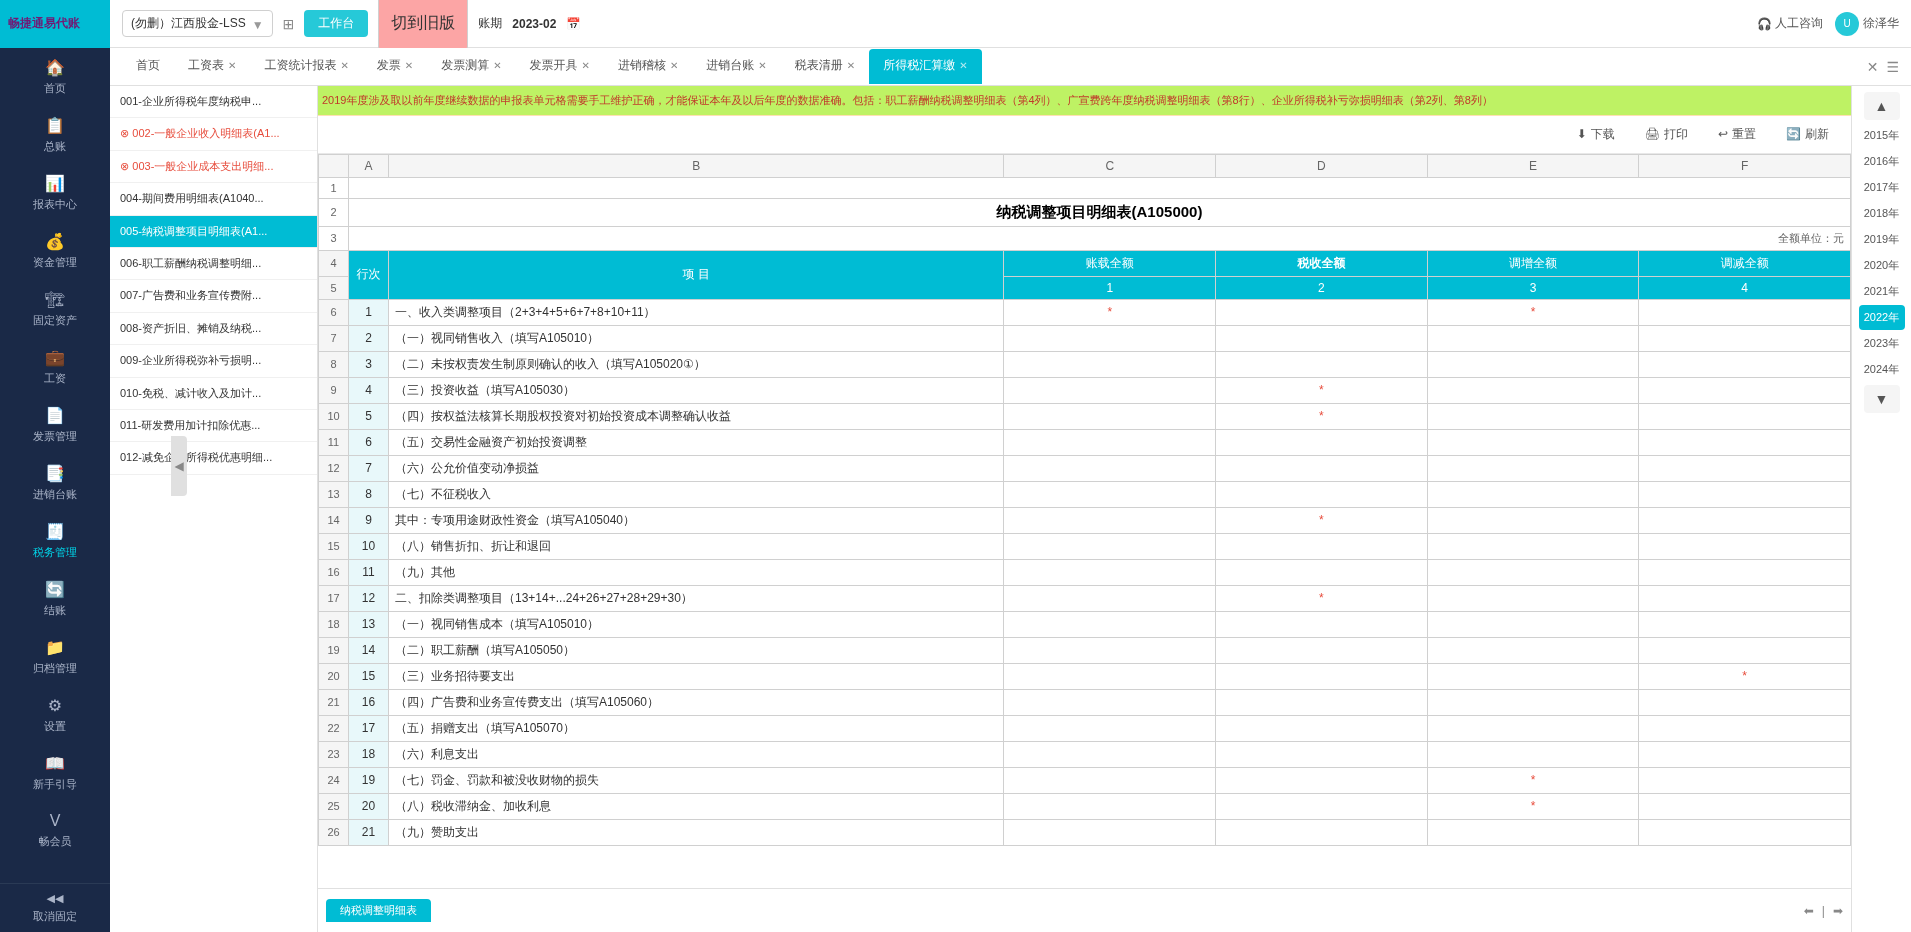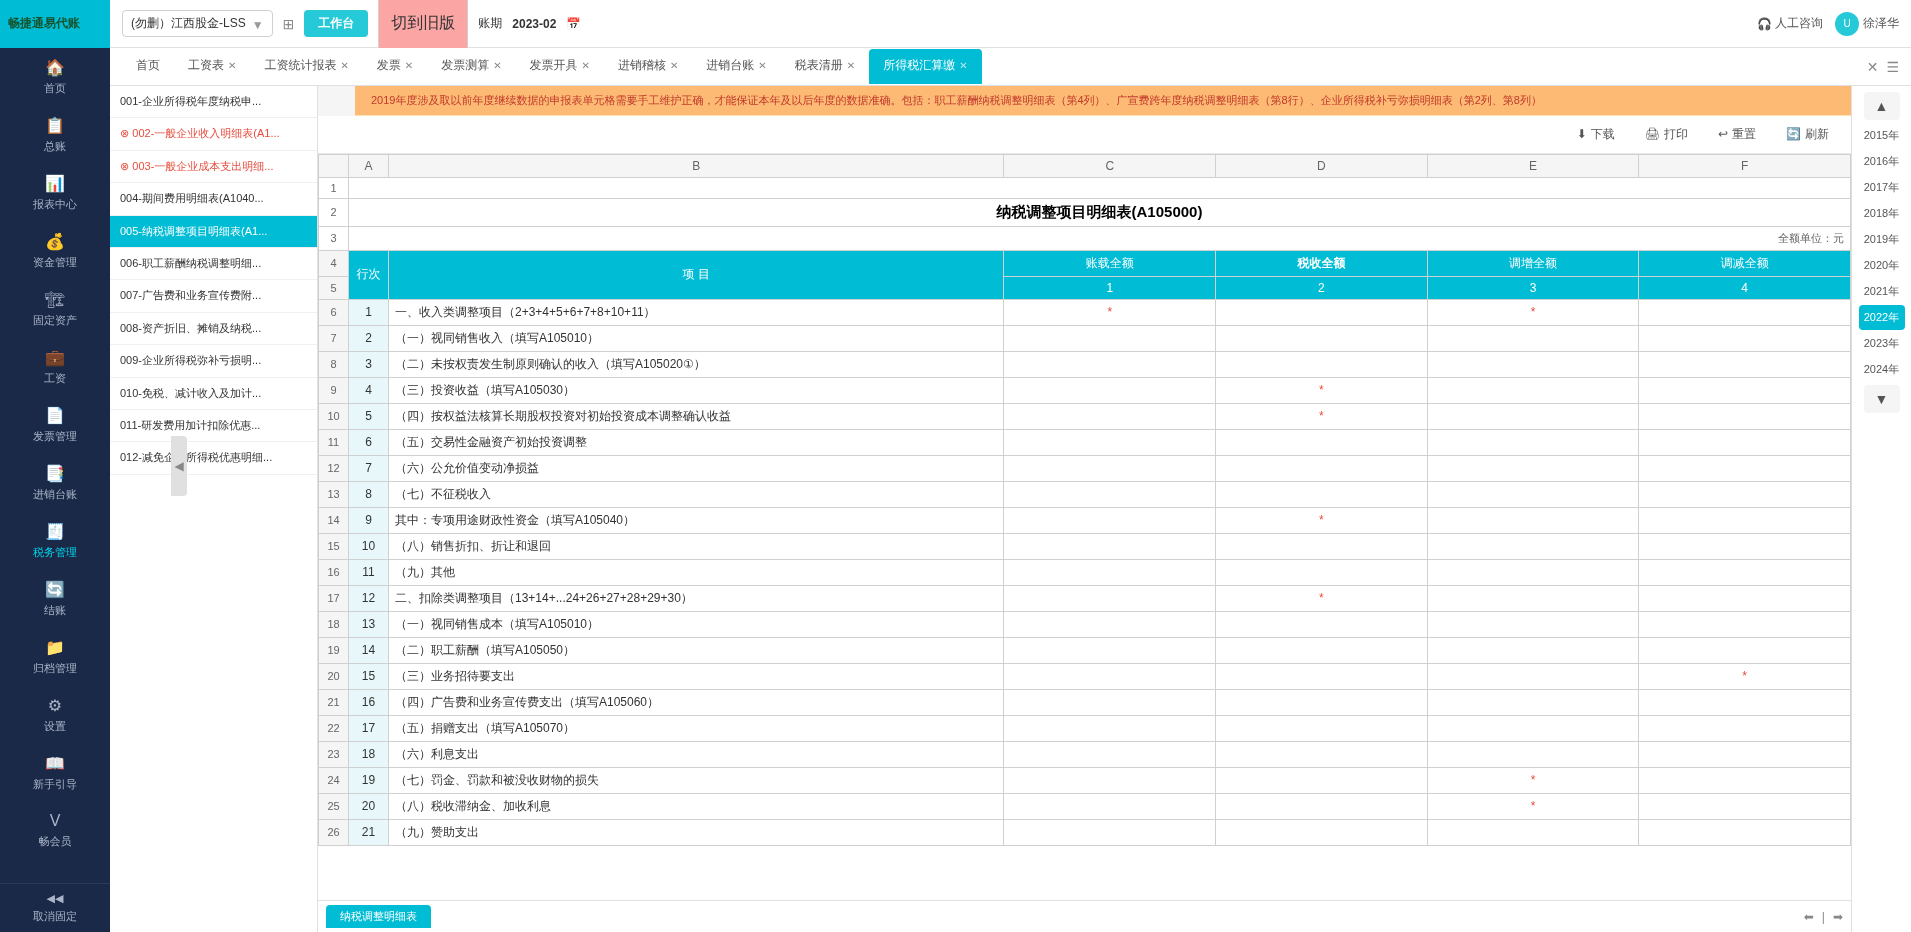--- a/index.html
+++ b/index.html
@@ -13,21 +13,21 @@
     .sidebar-item .icon { font-size: 16px; }
     .sidebar-bottom { margin-top: auto; border-top: 1px solid #2a3a55; padding: 8px 4px; display: flex; flex-direction: column; align-items: center; color: #aab4c8; font-size: 11px; cursor: pointer; gap: 4px; }
 
     
     .main { flex: 1; display: flex; flex-direction: column; overflow: hidden; }
 
     
     .topbar { background: white; height: 48px; display: flex; align-items: center; padding: 0 12px; gap: 10px; border-bottom: 1px solid #e0e0e0; flex-shrink: 0; }
     .company-select { display: flex; align-items: flex-end; gap: 6px; border: 1px solid #d0d0d0; border-radius: 4px; padding: 4px 8px; font-size: 12px; color: #333; cursor: pointer; }
     .company-select .arrow { color: #999; }
-    .btn-workbench { background: #26c9d8; color: white; border: none; border-radius: 4px; padding: 5px 14px; cursor: pointer; font-size: 12px; font-weight: bold; }
+    .btn-workbench { background: #26c9d8; color: white; border: none; border-radius: 4px; padding: 5px 14px; cursor: pointer; font-size: 12px; }
     .btn-old { background: #fca5a5; color: #333; border: 1px solid #d0d0d0; border-radius: 4px; padding: 16px 12px; cursor: pointer; font-size: 16px; }
     .topbar-right { margin-left: auto; display: flex; align-items: center; gap: 12px; font-size: 12px; color: #555; }
     .topbar-right .user { display: flex; align-items: center; gap: 4px; cursor: pointer; }
 
     
     .nav-tabs { background: white; display: flex; align-items: center; padding: 0 12px; border-bottom: 1px solid #e0e0e0; flex-shrink: 0; overflow-x: auto; height: 38px; }
     .nav-tab { padding: 8px 14px; font-size: 12px; color: #555; cursor: pointer; white-space: nowrap; display: flex; align-items: center; gap: 4px; border-bottom: 2px solid transparent; }
     .nav-tab.active { background: #00bcd4; color: white; border-radius: 4px 4px 0 0; border-bottom: 2px solid #00bcd4; }
     .nav-tab .close { color: inherit; opacity: 0.7; font-size: 10px; }
     .nav-close-all { margin-left: auto; display: flex; align-items: center; gap: 8px; color: #888; font-size: 14px; cursor: pointer; }
@@ -38,21 +38,21 @@
     
     .left-panel { width: 208px; background: white; border-right: 1px solid #e0e0e0; flex-shrink: 0; display: flex; flex-direction: column; overflow-y: auto; }
     .left-panel-item { padding: 8px 10px; font-size: 11px; color: #333; cursor: pointer; border-bottom: 1px solid #f0f0f0; line-height: 1.4; }
     .left-panel-item.active { background: #00bcd4; color: white; }
     .left-panel-item.error { color: #e74c3c; }
 
     
     .right-main { flex: 1; display: flex; flex-direction: column; overflow: hidden; position: relative; }
 
     
-    .notice-bar { background: #fdba74; border-bottom: 1px solid #ffe0b2; padding: 6px 16px; font-size: 11px; color: #c0392b; line-height: 1.5; flex-shrink: 0; margin-left: 37px; }
+    .notice-bar { background: #bef264; border-bottom: 1px solid #ffe0b2; padding: 6px 4px; font-size: 11px; color: #c0392b; line-height: 1.5; flex-shrink: 0; }
 
     
     .toolbar { display: flex; justify-content: flex-end; align-items: center; gap: 10px; padding: 6px 12px; background: white; border-bottom: 1px solid #e8e8e8; flex-shrink: 0; }
     .toolbar-btn { display: flex; align-items: center; gap: 4px; padding: 4px 10px; font-size: 12px; color: #555; cursor: pointer; border: none; background: none; }
 
     
     .table-area { flex: 1; overflow: auto; position: relative; background: white; }
     .spreadsheet { border-collapse: collapse; width: 100%; font-size: 12px; }
     .spreadsheet th, .spreadsheet td { border: 1px solid #d0d0d0; padding: 4px 6px; white-space: nowrap; }
     .spreadsheet .row-num { background: #f5f5f5; color: #666; text-align: center; width: 30px; font-size: 11px; }
@@ -61,33 +61,33 @@
     .spreadsheet td.col-c, .spreadsheet td.col-d, .spreadsheet td.col-e, .spreadsheet td.col-f { min-width: 120px; text-align: right; color: #333; }
     .empty-row td { background: white !important; height: 20px; }
 
     
     .year-panel { width: 60px; background: white; border-left: 1px solid #e0e0e0; display: flex; flex-direction: column; align-items: center; padding: 4px 0; overflow-y: auto; flex-shrink: 0; }
     .year-nav { width: 36px; height: 28px; display: flex; align-items: center; justify-content: center; cursor: pointer; color: #555; font-size: 14px; background: #f5f5f5; border-radius: 4px; margin: 2px 0; }
     .year-item { width: 46px; padding: 5px 4px; text-align: center; font-size: 11px; color: #555; cursor: pointer; border-radius: 4px; margin: 1px 0; }
     .year-item.active { background: #00bcd4; color: white; }
 
     
-    .bottom-bar { height: 32px; background: white; border-top: 1px solid #e0e0e0; display: flex; align-items: center; padding: 0 8px; flex-shrink: 0; }
+    .bottom-bar { height: 44px; background: white; border-top: 1px solid #e0e0e0; display: flex; align-items: center; padding: 0 8px; flex-shrink: 0; }
     .bottom-tab { background: #00bcd4; color: white; padding: 4px 14px; font-size: 11px; border-radius: 4px 4px 0 0; cursor: pointer; }
     .bottom-bar-right { margin-left: auto; display: flex; align-items: center; gap: 8px; color: #888; font-size: 12px; }
 
     
     .collapse-toggle { position: absolute; left: 171px; top: 50%; transform: translateY(-50%); width: 16px; height: 60px; background: #e0e0e0; display: flex; align-items: center; justify-content: center; cursor: pointer; border-radius: 0 4px 4px 0; color: #888; z-index: 10; }
   </style>
 </head>
 <body>
 
 <div class="sidebar">
   <div class="sidebar-logo">
-    <span style="color:#14532d;font-size:12px;font-weight:bold;line-height:1.3;">畅捷通易代账</span>
+    <span style="color:#701a75;font-size:12px;font-weight:bold;line-height:1.3;">畅捷通易代账</span>
   </div>
   <div id="sidebar-items">
       <div class="sidebar-item">
         <span class="icon">🏠</span>
         <span>首页</span>
       </div>
       <div class="sidebar-item">
         <span class="icon">📋</span>
         <span>总账</span>
       </div>

